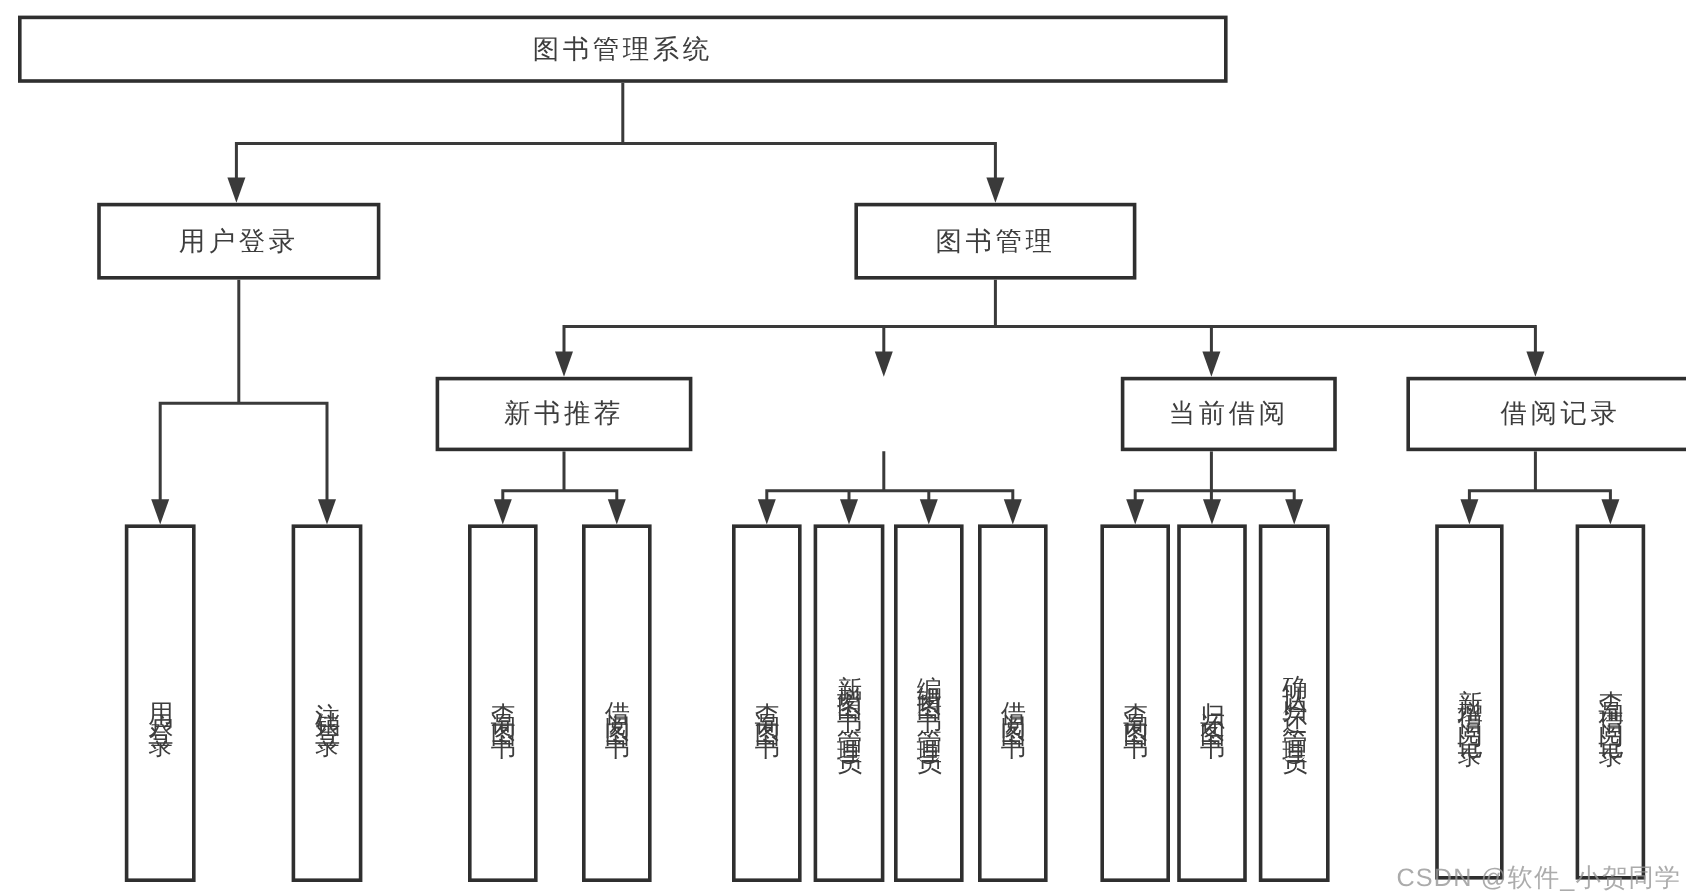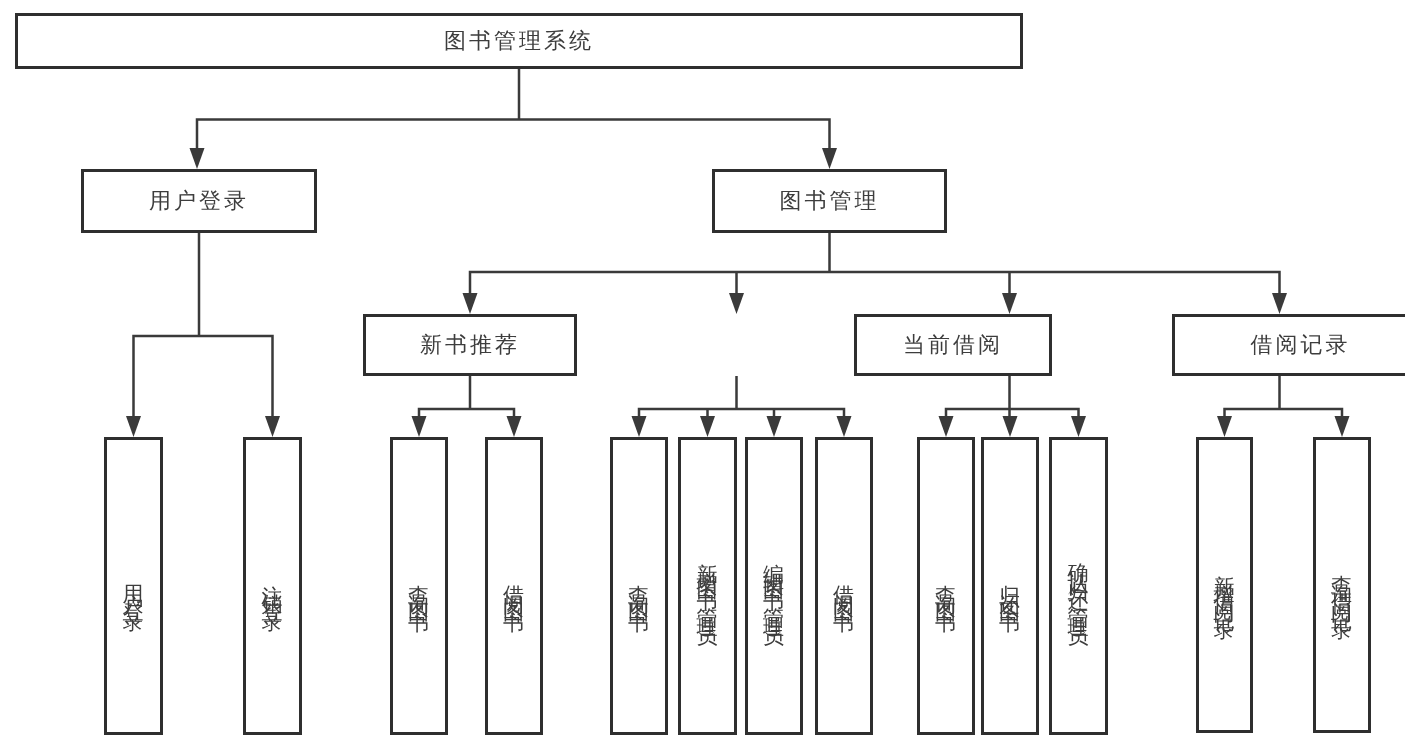--- a/index.html
+++ b/index.html
@@ -65,35 +65,36 @@
       <use href="#ah" x="1342" y="437"></use>
     </g>
   </svg>
 
   <div class="node h" style="left:15px;top:13px;width:1008px;height:56px">图书管理系统</div>
 
   <div class="node h" style="left:81px;top:169px;width:236px;height:64px">用户登录</div>
   <div class="node h" style="left:363px;top:314px;width:214px;height:62px">新书推荐</div>
 
   <div class="node h" style="left:712px;top:169px;width:235px;height:64px">图书管理</div>
-  <div class="node h" style="left:854px;top:314px;width:198px;height:62px">当前借阅</div>
+  <div class="node h" style="left:934px;top:314px;width:180px;height:62px">当前借阅</div>
   <div class="node h" style="left:1172px;top:314px;width:257px;height:62px">借阅记录</div>
 
   <div class="node v" style="left:104px;top:437px;width:59px;height:298px">用户登录</div>
   <div class="node v" style="left:243px;top:437px;width:59px;height:298px">注销登录</div>
 
   <div class="node v" style="left:390px;top:437px;width:58px;height:298px">查询图书</div>
   <div class="node v" style="left:485px;top:437px;width:58px;height:298px">借阅图书</div>
 
   <div class="node v" style="left:610px;top:437px;width:58px;height:298px">查询图书</div>
   <div class="node v" style="left:678px;top:437px;width:59px;height:298px">新增图书（管理员）</div>
   <div class="node v" style="left:745px;top:437px;width:58px;height:298px">编辑图书（管理员）</div>
   <div class="node v" style="left:815px;top:437px;width:58px;height:298px">借阅图书</div>
 
   <div class="node v" style="left:917px;top:437px;width:58px;height:298px">查询图书</div>
   <div class="node v" style="left:981px;top:437px;width:58px;height:298px">归还图书</div>
   <div class="node v" style="left:1049px;top:437px;width:59px;height:298px">确认归还（管理员）</div>
 
   <div class="node v" style="left:1196px;top:437px;width:57px;height:296px">新增借阅记录</div>
   <div class="node v" style="left:1313px;top:437px;width:58px;height:296px">查询借阅记录</div>
 
+  <div class="watermark">CSDN @软件_小贺同学</div>
 
 </div>
 
 </body></html>

